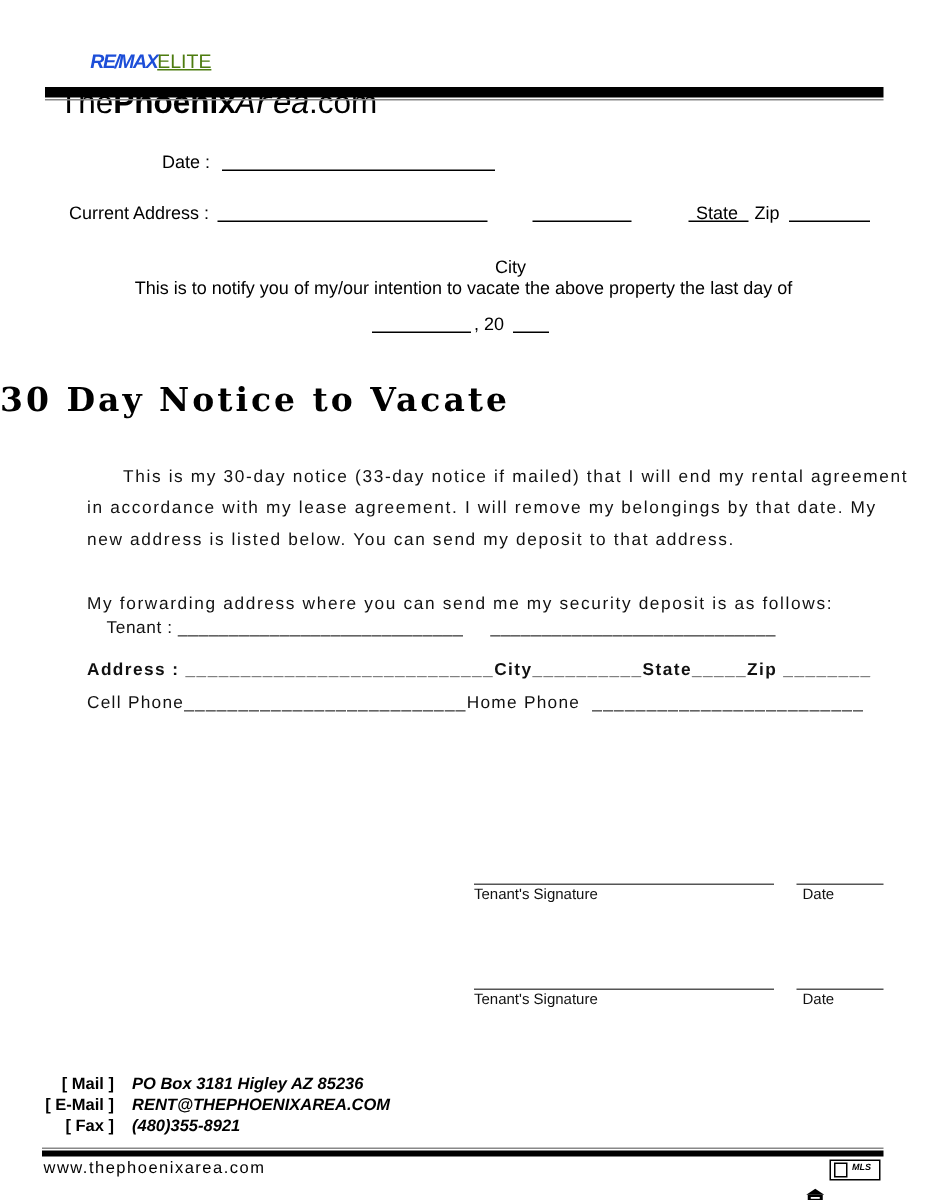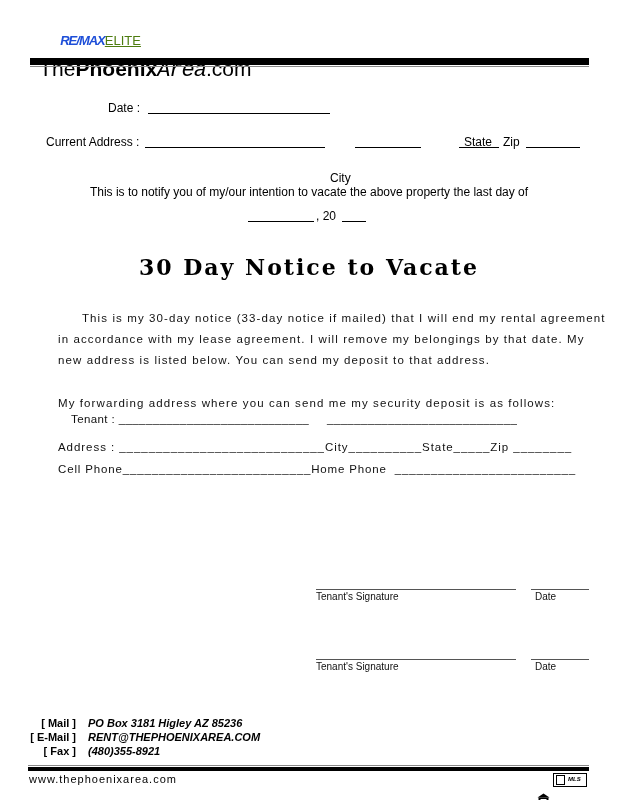--- a/index.html
+++ b/index.html
@@ -14,21 +14,21 @@
   .logo-main .the { font-weight: normal; }
   .logo-main .phoenix { font-weight: bold; }
   .logo-main .area { font-family: Liberation Mono, monospace; font-style: italic; font-size: 22px; letter-spacing: -1px; }
   .logo-main .com { font-weight: normal; }
 
   .hdr-bar-thick { left: 30px; top: 58px; width: 559px; height: 7px; background: #000; }
   .hdr-bar-thin { left: 30px; top: 66px; width: 559px; height: 1px; background: #888; }
 
   .f12 { font-size: 12px; }
 
-  .title { left: 0; width: 618px; top: 254px; text-align: center; font-family: "DejaVu Serif", serif; font-weight: bold; font-size: 22px; letter-spacing: 2px; }
+  .title { left: 0; width: 618px; top: 254px; text-align: left; font-family: "DejaVu Serif", serif; font-weight: bold; font-size: 22px; letter-spacing: 2px; }
 
   .body-text { left: 58px; font-size: 11.5px; letter-spacing: 1.1px; color: #111; }
 
   .sig-line { height: 1px; background: #555; }
   .sig-label { font-size: 10px; color: #111; }
 
   .contact-label { font-size: 11px; font-weight: bold; text-align: right; width: 58px; left: 18px; }
   .contact-val { font-size: 11px; font-weight: bold; font-style: italic; left: 88px; }
 
   .ftr-thin { left: 28px; top: 765px; width: 561px; height: 1px; background: #888; }
@@ -70,21 +70,21 @@
 <div class="abs" style="left:342px; top:209px; width:24px; height:12px; border-bottom:1px solid #000;"></div>
 
 <div class="abs title">30 Day Notice to Vacate</div>
 
 <div class="abs body-text" style="top:312px;margin-left:24px;">This is my 30-day notice (33-day notice if mailed) that I will end my rental agreement</div>
 <div class="abs body-text" style="top:333px;">in accordance with my lease agreement. I will remove my belongings by that date. My</div>
 <div class="abs body-text" style="top:354px;">new address is listed below. You can send my deposit to that address.</div>
 
 <div class="abs body-text" style="top:397px;">My forwarding address where you can send me my security deposit is as follows:</div>
 <div class="abs body-text" style="left:71px; top:413px; letter-spacing:0.4px;">Tenant : ____________________________     ____________________________</div>
-<div class="abs body-text" style="top:441px; letter-spacing:0.95px;">Address : ____________________________City__________State_____Zip ________</div>
+<div class="abs body-text" style="top:441px; letter-spacing:0.95px;font-weight:bold;">Address : ____________________________City__________State_____Zip ________</div>
 <div class="abs body-text" style="top:463px; letter-spacing:0.85px;">Cell Phone__________________________Home Phone  _________________________</div>
 
 <div class="abs sig-line" style="left:316px; top:589px; width:200px;"></div>
 <div class="abs sig-line" style="left:531px; top:589px; width:58px;"></div>
 <div class="abs sig-label" style="left:316px; top:591px;">Tenant's Signature</div>
 <div class="abs sig-label" style="left:535px; top:591px;">Date</div>
 
 <div class="abs sig-line" style="left:316px; top:659px; width:200px;"></div>
 <div class="abs sig-line" style="left:531px; top:659px; width:58px;"></div>
 <div class="abs sig-label" style="left:316px; top:661px;">Tenant's Signature</div>

